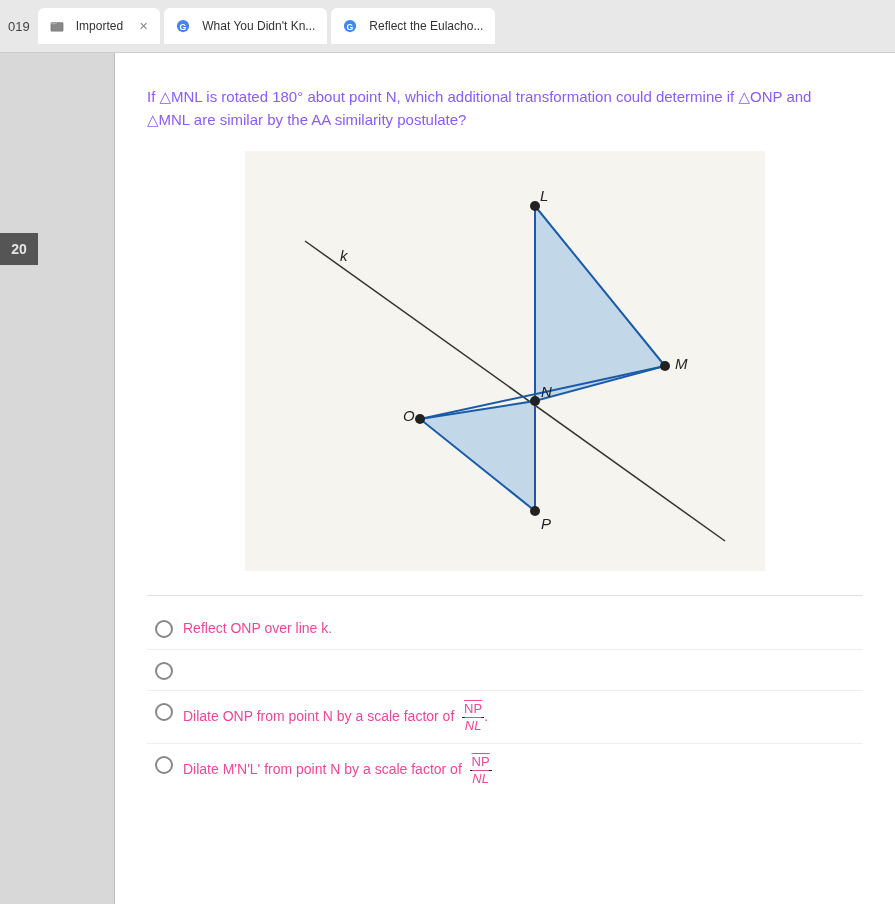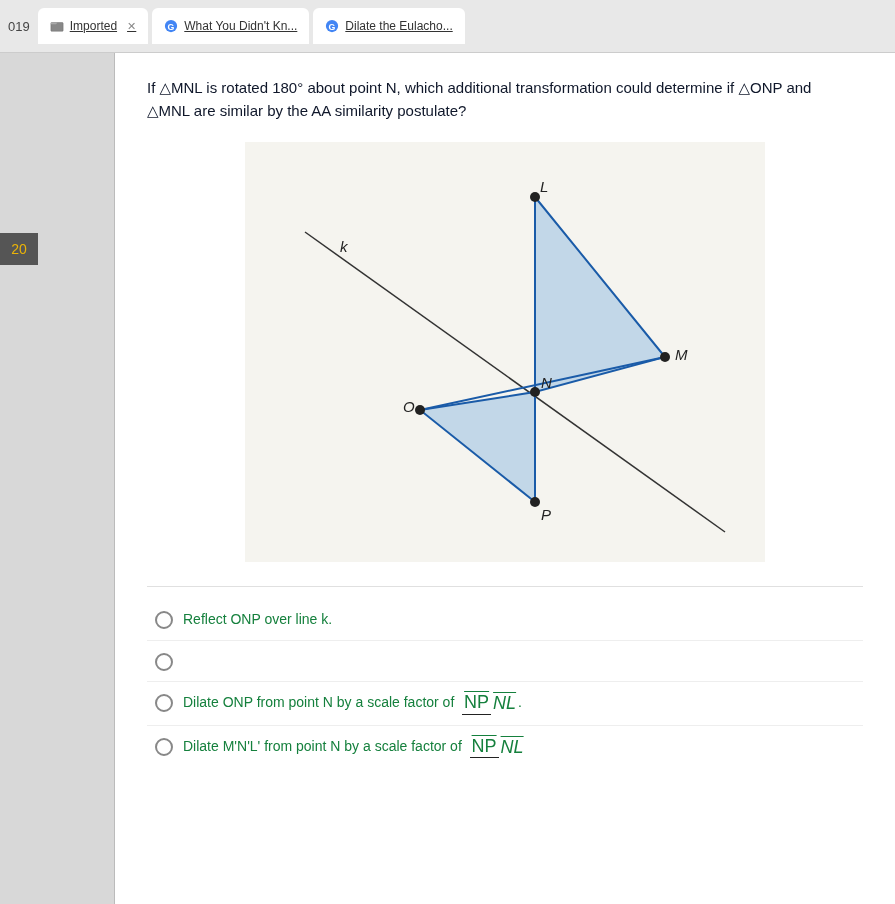--- a/index.html
+++ b/index.html
@@ -28,24 +28,23 @@
       margin-right: 4px;
     }
     .tab-item {
       display: flex;
       align-items: center;
       background: #fff;
       border-radius: 6px 6px 0 0;
       padding: 18px 12px;
       font-size: 12px;
       color: #333;
-      gap: 6px;
+      gap: 12px;
       height: 36px;
       cursor: pointer;
-      text-decoration: underline;
     }
     .tab-icon {
       width: 14px;
       height: 14px;
     }
     .tab-close {
       font-size: 11px;
       color: #888;
       cursor: pointer;
       margin-left: 4px;
@@ -62,44 +61,45 @@
       width: 115px;
       background: #d8d8d8;
       border-right: 1px solid #bbb;
       position: relative;
     }
     .sidebar-number {
       position: absolute;
       top: 180px;
       left: 0;
       background: #555;
-      color: #eab308;
+      color: #e5e5e5;
       width: 38px;
       height: 32px;
       display: flex;
       align-items: center;
       justify-content: center;
       font-size: 14px;
-      font-weight: normal;
+      font-weight: bold;
     }
 
     
     .content {
       flex: 1;
       background: #fff;
       padding: 24px 32px;
       overflow-y: auto;
     }
 
     .question-text {
       font-size: 15px;
-      color: #0f172a;
+      color: #8b5cf6;
       line-height: 1.5;
       margin-bottom: 20px;
       max-width: 680px;
+      margin-top: 9px;
     }
 
     
     .diagram-container {
       width: 520px;
       height: 420px;
       position: relative;
       margin: 0 auto 24px auto;
       background: #f5f5f0;
     }
@@ -109,40 +109,40 @@
       padding: 12px 0;
       border-top: 1px solid #e0e0e0;
     }
     .option-item {
       display: flex;
       align-items: flex-start;
       gap: 10px;
       padding: 10px 8px;
       cursor: pointer;
       font-size: 14px;
-      color: #15803d;
+      color: #ec4899;
       line-height: 1.5;
     }
     .option-item:not(:last-child) {
       border-bottom: 1px solid #eee;
     }
     .radio-circle {
       width: 18px;
       height: 18px;
       border: 2px solid #888;
       border-radius: 50%;
       flex-shrink: 0;
       margin-top: 2px;
     }
     .fraction {
       display: inline-flex;
-      flex-direction: row;
-      align-items: flex-end;
+      flex-direction: column;
+      align-items: center;
       vertical-align: middle;
-      font-size: 18px;
+      font-size: 13px;
       line-height: 1.2;
     }
     .fraction .numerator {
       border-bottom: 1.5px solid #222;
       padding: 0 2px;
       text-decoration: overline;
     }
     .fraction .denominator {
       padding: 0 2px;
       text-decoration: overline;
@@ -170,21 +170,21 @@
       <text x="8" y="12" text-anchor="middle" fill="white" font-size="10" font-family="Arial" font-weight="bold">G</text>
     </svg>
     <span>What You Didn't Kn...</span>
   </div>
 
   <div class="tab-item">
     <svg class="tab-icon" viewBox="0 0 16 16">
       <circle cx="8" cy="8" r="7" fill="#4285F4"></circle>
       <text x="8" y="12" text-anchor="middle" fill="white" font-size="10" font-family="Arial" font-weight="bold">G</text>
     </svg>
-    <span>Dilate the Eulacho...</span>
+    <span>Reflect the Eulacho...</span>
   </div>
 </div>
 
 <div class="main-layout">
 
   <div class="sidebar">
     <div class="sidebar-number">20</div>
   </div>
 
   <div class="content">

